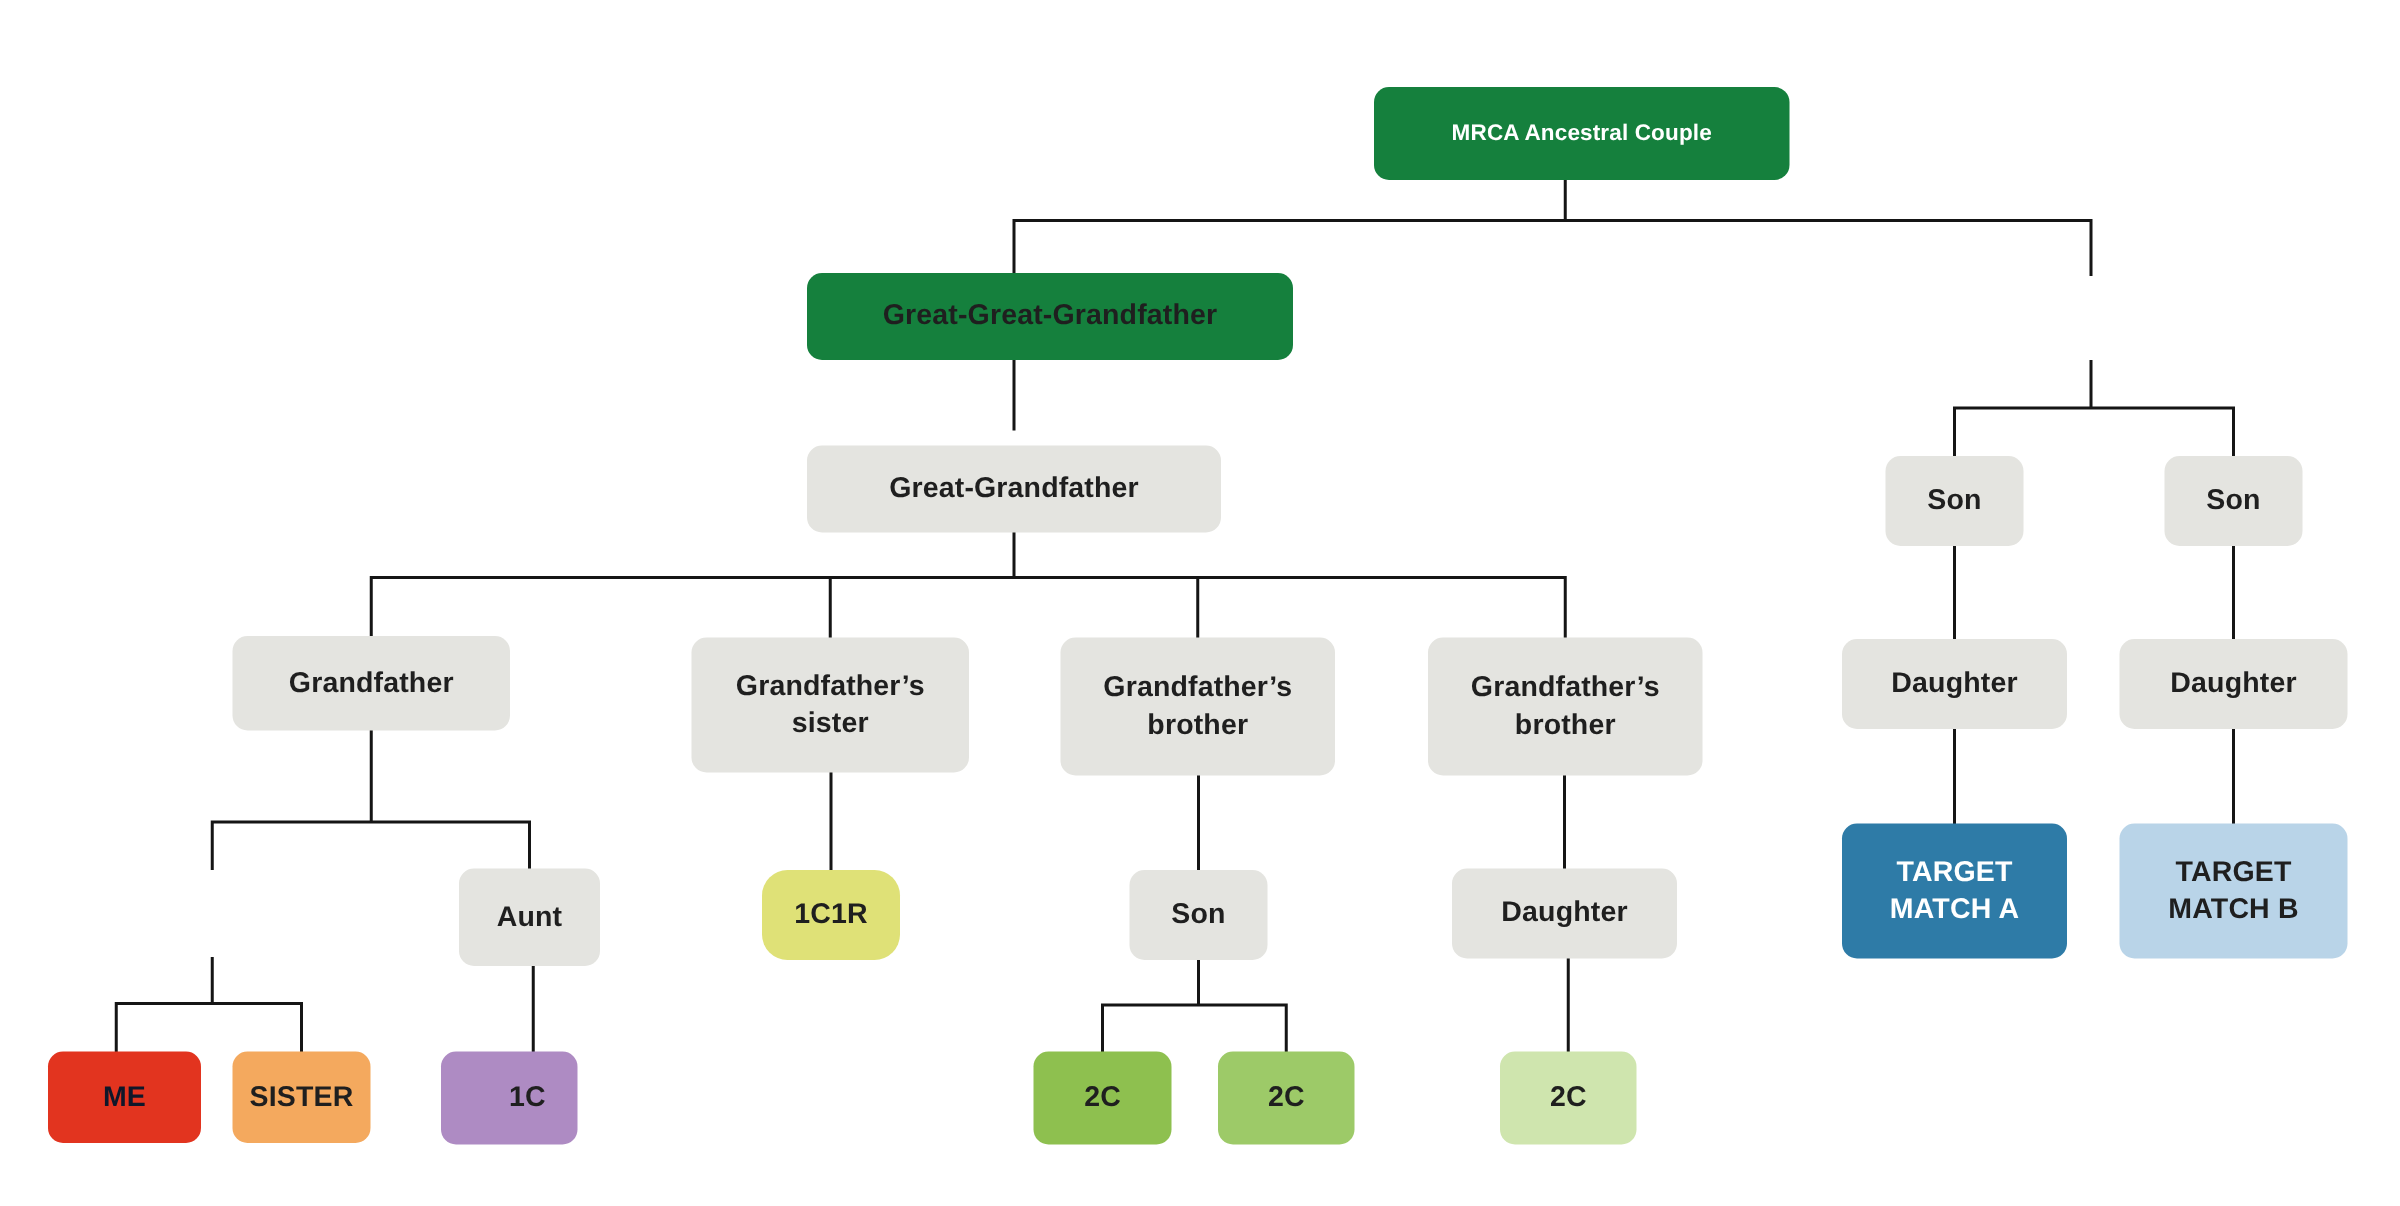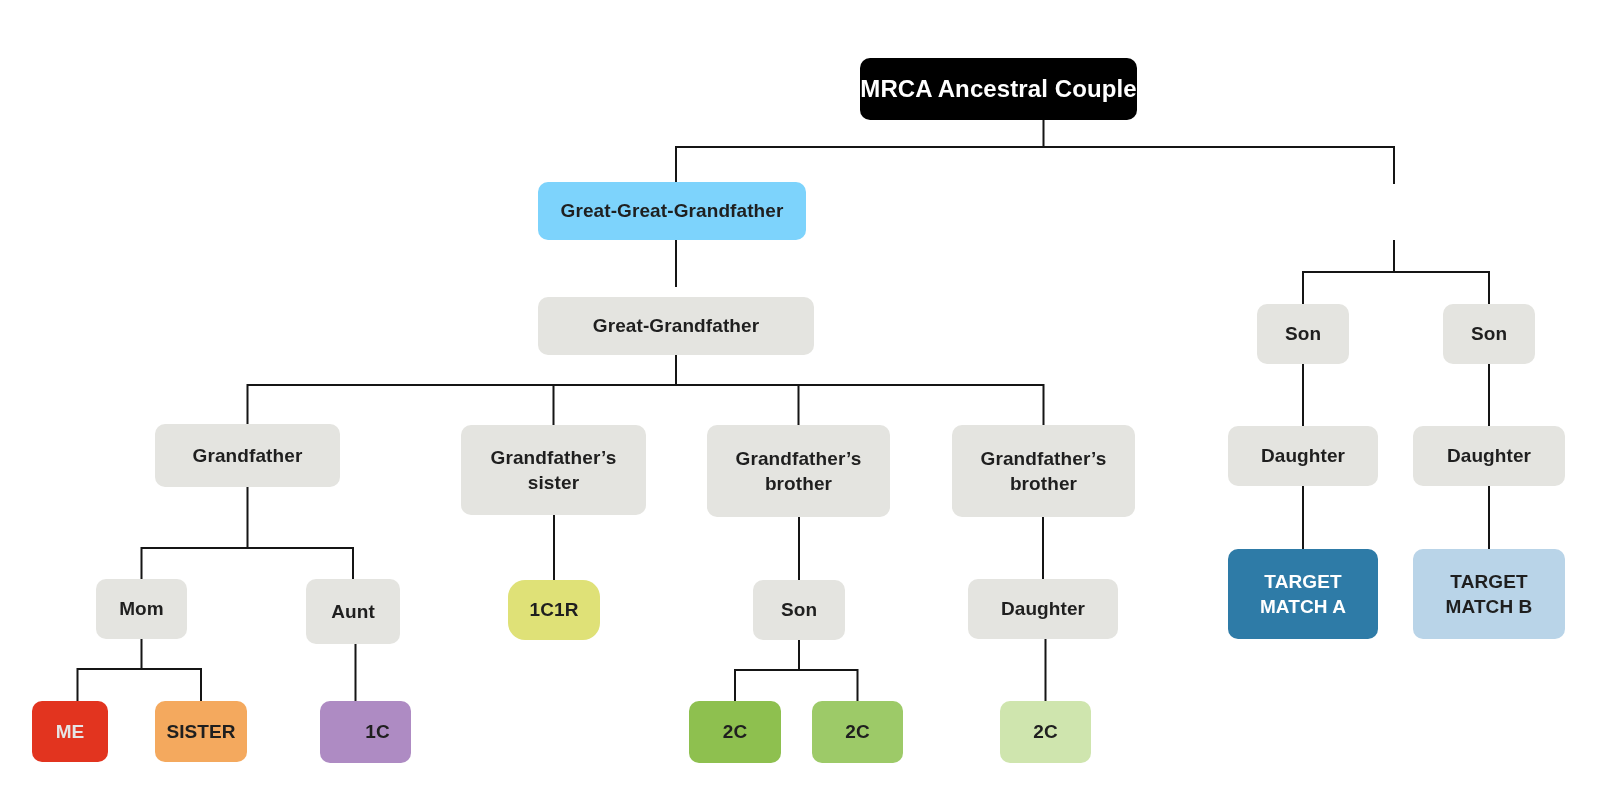--- a/index.html
+++ b/index.html
@@ -35,35 +35,34 @@
   }
 </style>
 </head>
 <body>
 
 <div id="diagram">
   <svg id="edges" xmlns="http://www.w3.org/2000/svg" viewBox="0 0 1600 804">
       <path d="M1043.5 120 L1043.5 147 M676 147 L1394 147 M676 147 L676 182 M1394 147 L1394 183 M676 240 L676 286 M676 344 L676 385 M247.5 385 L1043.5 385 M247.5 385 L247.5 424 M553.5 385 L553.5 425 M798.5 385 L798.5 425 M1043.5 385 L1043.5 425 M247.5 487 L247.5 548 M141.5 548 L353 548 M141.5 548 L141.5 579 M353 548 L353 579 M141.5 639 L141.5 669 M77.5 669 L201 669 M77.5 669 L77.5 701 M201 669 L201 701 M355.5 639 L355.5 701 M554 515 L554 580 M799 517 L799 580 M799 640 L799 670 M735 670 L857.5 670 M735 670 L735 701 M857.5 670 L857.5 701 M1043 517 L1043 579 M1045.5 639 L1045.5 701 M1394 241 L1394 272 M1303 272 L1489 272 M1303 272 L1303 304 M1489 272 L1489 304 M1303 364 L1303 426 M1489 364 L1489 426 M1303 486 L1303 549 M1489 486 L1489 549" fill="none" stroke="#151515" stroke-width="2" stroke-linecap="square"></path>
     </svg>
 
-<div class="node" style="left: 860px; top: 58px; width: 277px; height: 62px; background: #000000; color: rgb(255, 255, 255); font-size: 24px;">MRCA Ancestral Couple</div>
-    <div class="node" style="left: 538px; top: 182px; width: 268px; height: 58px; background: #7dd3fc; color: rgb(31, 31, 31); text-align: right;">Great-Great-Grandfather</div>
+<div class="node" style="left: 916px; top: 58px; width: 277px; height: 62px; background: #15803d; color: rgb(255, 255, 255); font-size: 15px;">MRCA Ancestral Couple</div>
+    <div class="node" style="left: 538px; top: 182px; width: 324px; height: 58px; background: #15803d; color: rgb(31, 31, 31); text-align: right;">Great-Great-Grandfather</div>
     <div class="node" style="left: 538px; top: 286px; width: 276px; height: 58px; background: rgb(228, 228, 224); color: rgb(31, 31, 31); margin-top: 11px;">Great-Grandfather</div>
     <div class="node" style="left: 155px; top: 424px; width: 185px; height: 63px; background: rgb(228, 228, 224); color: rgb(31, 31, 31);">Grandfather</div>
     <div class="node" style="left: 461px; top: 425px; width: 185px; height: 90px; background: rgb(228, 228, 224); color: rgb(31, 31, 31);">Grandfather’s
 sister</div>
     <div class="node" style="left: 707px; top: 425px; width: 183px; height: 92px; background: rgb(228, 228, 224); color: rgb(31, 31, 31);">Grandfather’s
 brother</div>
     <div class="node" style="left: 952px; top: 425px; width: 183px; height: 92px; background: rgb(228, 228, 224); color: rgb(31, 31, 31);">Grandfather’s
 brother</div>
-    <div class="node" style="left: 96px; top: 579px; width: 91px; height: 60px; background: rgb(228, 228, 224); color: rgb(31, 31, 31);">Mom</div>
     <div class="node" style="left: 306px; top: 579px; width: 94px; height: 65px; background: rgb(228, 228, 224); color: rgb(31, 31, 31);">Aunt</div>
-    <div class="node" style="left: 32px; top: 701px; width: 76px; height: 61px; background: rgb(226, 52, 31); color: #e5e5e5;">ME</div>
+    <div class="node" style="left: 32px; top: 701px; width: 102px; height: 61px; background: rgb(226, 52, 31); color: #0f172a;">ME</div>
     <div class="node" style="left: 155px; top: 701px; width: 92px; height: 61px; background: rgb(244, 169, 94); color: rgb(31, 31, 31);">SISTER</div>
-    <div class="node" style="left: 320px; top: 701px; width: 91px; height: 62px; background: rgb(174, 139, 195); color: rgb(31, 31, 31); padding-left: 24px;">1C</div>
+    <div class="node" style="left: 294px; top: 701px; width: 91px; height: 62px; background: rgb(174, 139, 195); color: rgb(31, 31, 31); padding-left: 24px;">1C</div>
     <div class="node" style="left: 508px; top: 580px; width: 92px; height: 60px; background: rgb(223, 225, 119); color: rgb(31, 31, 31); border-radius: 17px;">1C1R</div>
     <div class="node" style="left: 753px; top: 580px; width: 92px; height: 60px; background: rgb(228, 228, 224); color: rgb(31, 31, 31);">Son</div>
     <div class="node" style="left: 689px; top: 701px; width: 92px; height: 62px; background: rgb(142, 192, 79); color: rgb(31, 31, 31);">2C</div>
     <div class="node" style="left: 812px; top: 701px; width: 91px; height: 62px; background: rgb(157, 202, 104); color: rgb(31, 31, 31);">2C</div>
     <div class="node" style="left: 968px; top: 579px; width: 150px; height: 60px; background: rgb(228, 228, 224); color: rgb(31, 31, 31);">Daughter</div>
     <div class="node" style="left: 1000px; top: 701px; width: 91px; height: 62px; background: rgb(207, 229, 174); color: rgb(31, 31, 31);">2C</div>
     <div class="node" style="left: 1257px; top: 304px; width: 92px; height: 60px; background: rgb(228, 228, 224); color: rgb(31, 31, 31);">Son</div>
     <div class="node" style="left: 1443px; top: 304px; width: 92px; height: 60px; background: rgb(228, 228, 224); color: rgb(31, 31, 31);">Son</div>
     <div class="node" style="left: 1228px; top: 426px; width: 150px; height: 60px; background: rgb(228, 228, 224); color: rgb(31, 31, 31);">Daughter</div>
     <div class="node" style="left: 1413px; top: 426px; width: 152px; height: 60px; background: rgb(228, 228, 224); color: rgb(31, 31, 31);">Daughter</div>

